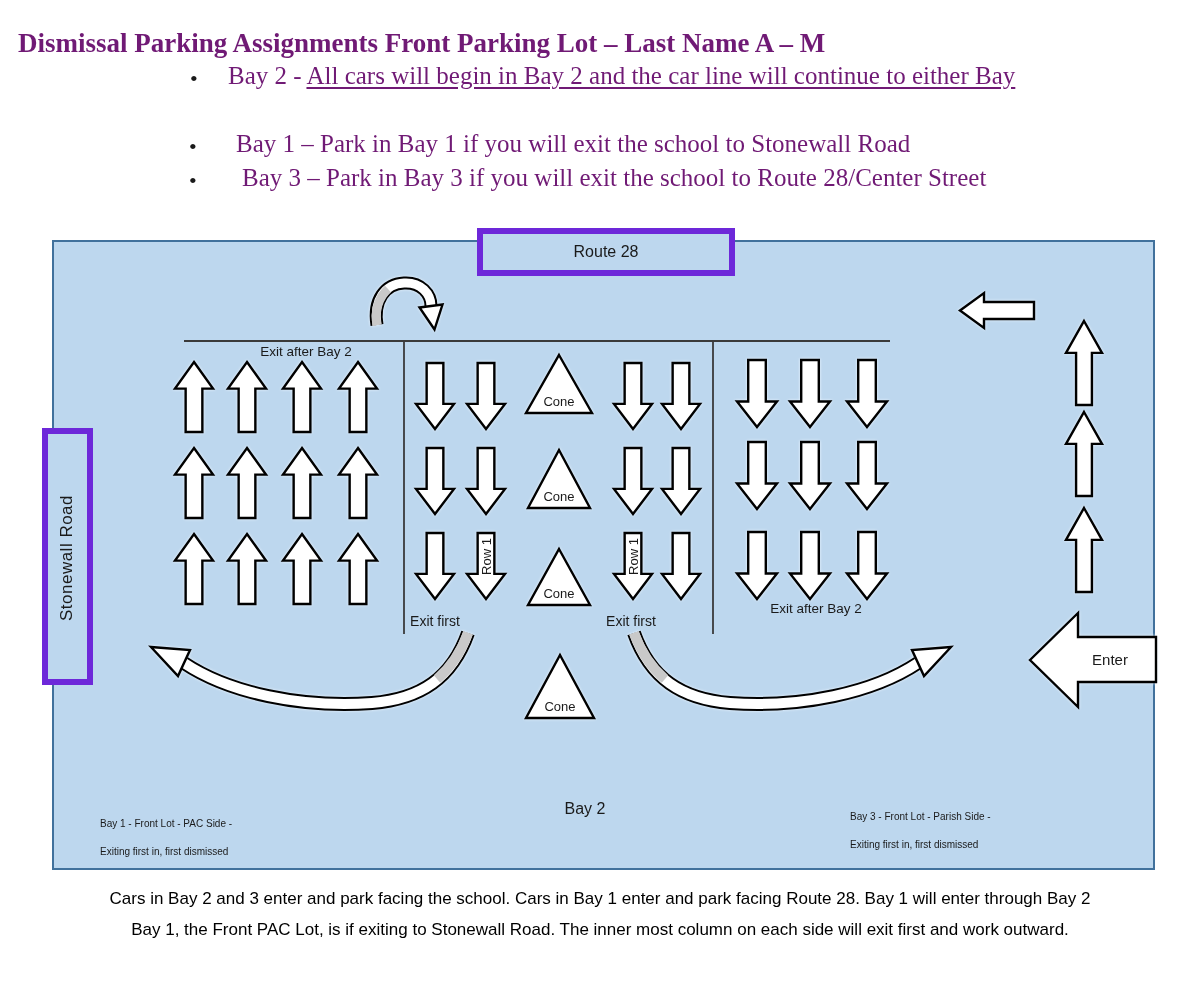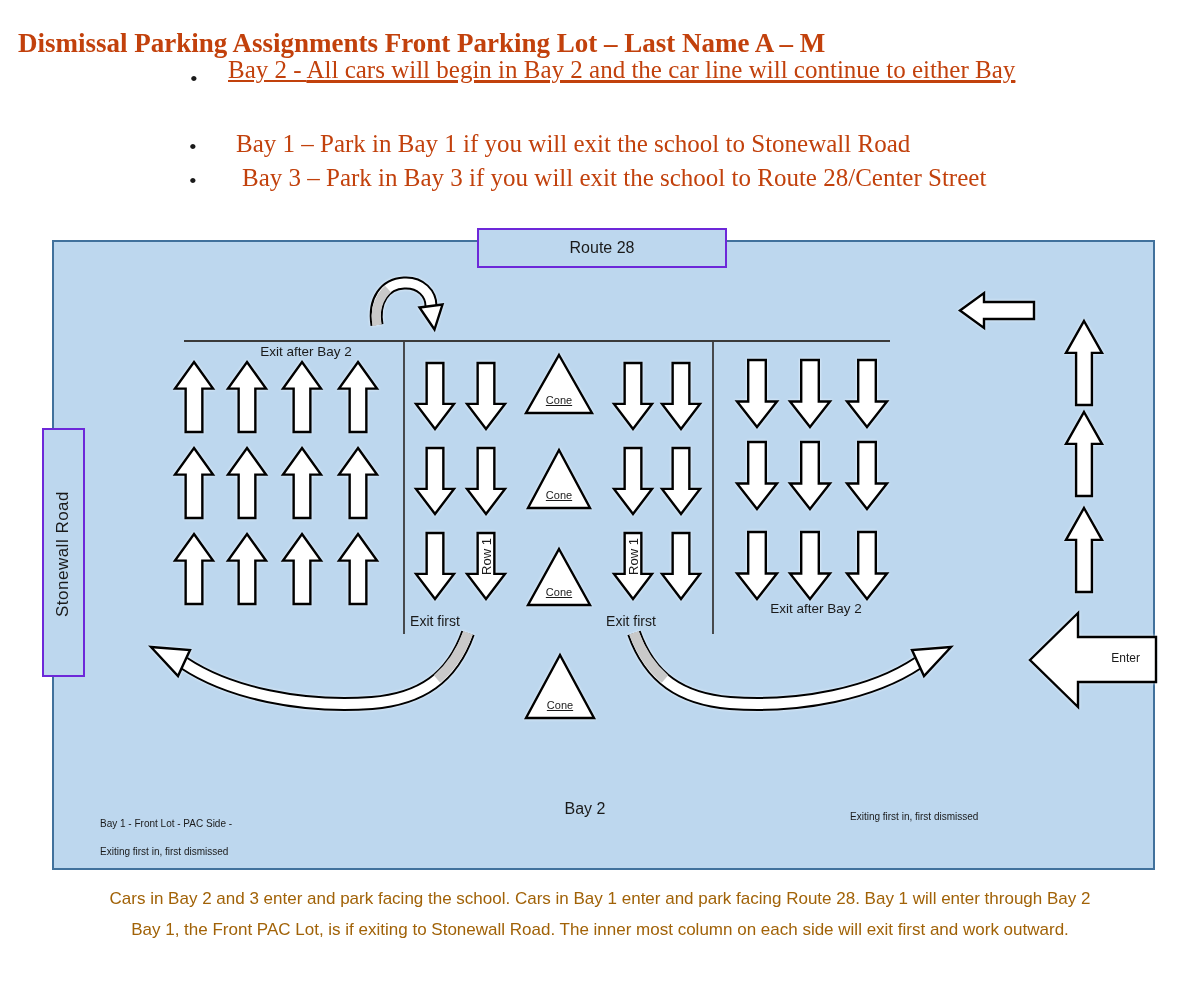--- a/index.html
+++ b/index.html
@@ -1,61 +1,61 @@
 <!DOCTYPE html>
 <html><head>
 <meta charset="utf-8">
 <style>
   html,body{margin:0;padding:0;background:#ffffff;}
   .page{position:relative;width:1200px;height:991px;background:#ffffff;overflow:hidden;
         font-family:"Liberation Sans",sans-serif;color:#1a1a1a;}
   
-  .doc{font-family:"Liberation Serif",serif;color:#c2410c;position:absolute;white-space:nowrap;}
+  .doc{font-family:"Liberation Serif",serif;color:#701a75;position:absolute;white-space:nowrap;}
   .title{left:18px;top:28px;font-size:27px;font-weight:bold;}
   .bline{font-size:25px;}
   .bdot{position:absolute;font-family:"Liberation Serif",serif;font-size:22px;}
   u{text-underline-offset:3px;}
   
   .lot{position:absolute;left:52px;top:240px;width:1099px;height:626px;
        background:#bdd7ee;border:2px solid #41719c;}
-  .bluebox{position:absolute;background:#bdd7ee;border:2px solid #6d28d9;}
+  .bluebox{position:absolute;background:#bdd7ee;border:6px solid #6d28d9;}
   .route28{left:477px;top:228px;width:246px;height:36px;display:flex;align-items:center;justify-content:center;
            font-size:16px;}
   .stonewall{left:42px;top:428px;width:39px;height:245px;}
   .stonewall .vtxt{position:absolute;left:-101px;top:114px;width:240px;height:20px;
            transform:rotate(-90deg);text-align:center;font-size:17px;letter-spacing:.5px;}
   svg.overlay{position:absolute;left:0;top:0;width:1200px;height:991px;pointer-events:none;}
   .shape{fill:#ffffff;stroke:#000000;stroke-width:2.4;stroke-linejoin:miter;}
   .glow{filter:drop-shadow(0 0 1.5px rgba(238,247,255,.95));}
   .thinline{stroke:#3a3a3a;stroke-width:1.8;fill:none;}
   .bandblack{stroke:#000000;stroke-width:14;fill:none;}
   .bandwhite{stroke:#ffffff;stroke-width:10;fill:none;}
   .bandgray{stroke:#c9c9c9;stroke-width:10;fill:none;}
   
   .lbl{position:absolute;color:#1a1a1a;text-align:center;white-space:nowrap;}
   .exitafter{font-size:13.5px;width:140px;}
   .exitfirst{font-size:14px;width:80px;}
-  .conelbl{font-size:11px;width:60px;text-decoration:underline;}
+  .conelbl{font-size:13px;width:60px;}
   .row1{font-size:13px;width:56px;height:15px;transform:rotate(-90deg);line-height:15px;}
-  .enterlbl{font-size:12px;width:60px;text-align:right;}
+  .enterlbl{font-size:15px;width:60px;}
   .baylbl{font-size:10px;line-height:27.5px;text-align:left;white-space:nowrap;}
   .bay2lbl{font-size:16px;width:120px;}
   
   .footer{position:absolute;left:0;top:884px;width:1200px;text-align:center;
-          font-size:17px;line-height:30.5px;color:#a16207;}
+          font-size:17px;line-height:30.5px;color:#000000;}
 </style>
 </head>
 <body>
 
 <div class="page">
 
   <div class="doc title">Dismissal Parking Assignments Front Parking Lot – Last Name A – M</div>
 
   <div class="bdot" style="left:190px;top:66px;">•</div>
-  <div class="doc bline" style="left:228px;top:56px;text-decoration:underline;"><span>Bay 2 - </span><u>All cars will begin in Bay 2 and the car line will continue to either Bay</u></div>
+  <div class="doc bline" style="left:228px;top:62px;"><span>Bay 2 - </span><u>All cars will begin in Bay 2 and the car line will continue to either Bay</u></div>
 
   <div class="bdot" style="left:189px;top:134px;">•</div>
   <div class="doc bline" style="left:236px;top:130px;">Bay 1 – Park in Bay 1 if you will exit the school to Stonewall Road</div>
 
   <div class="bdot" style="left:189px;top:168px;">•</div>
   <div class="doc bline" style="left:242px;top:164px;">Bay 3 – Park in Bay 3 if you will exit the school to Route 28/Center Street</div>
 
   <div class="lot"></div>
 
   <div class="bluebox route28">
@@ -151,20 +151,21 @@
   <div class="lbl row1" style="left:605px;top:549px;">Row 1</div>
 
   <div class="lbl enterlbl" style="left:1080px;top:651px;">Enter</div>
 
   <div class="lbl baylbl" style="left:100px;top:810px;">
     <div>Bay 1 - Front Lot - PAC Side -</div>
     <div>Exiting first in, first dismissed</div>
   </div>
   <div class="lbl bay2lbl" style="left:525px;top:800px;">Bay 2</div>
   <div class="lbl baylbl" style="left:850px;top:803px;">
+    <div>Bay 3 - Front Lot - Parish Side -</div>
     <div>Exiting first in, first dismissed</div>
   </div>
 
   <div class="footer">
     <div>Cars in Bay 2 and 3 enter and park facing the school. Cars in Bay 1 enter and park facing Route 28. Bay 1 will enter through Bay 2</div>
     <div>Bay 1, the Front PAC Lot, is if exiting to Stonewall Road. The inner most column on each side will exit first and work outward.</div>
   </div>
 
 <div class="lbl conelbl" style="left: 529px; top: 394px;">Cone</div>
     <div class="lbl conelbl" style="left: 529px; top: 489px;">Cone</div>

